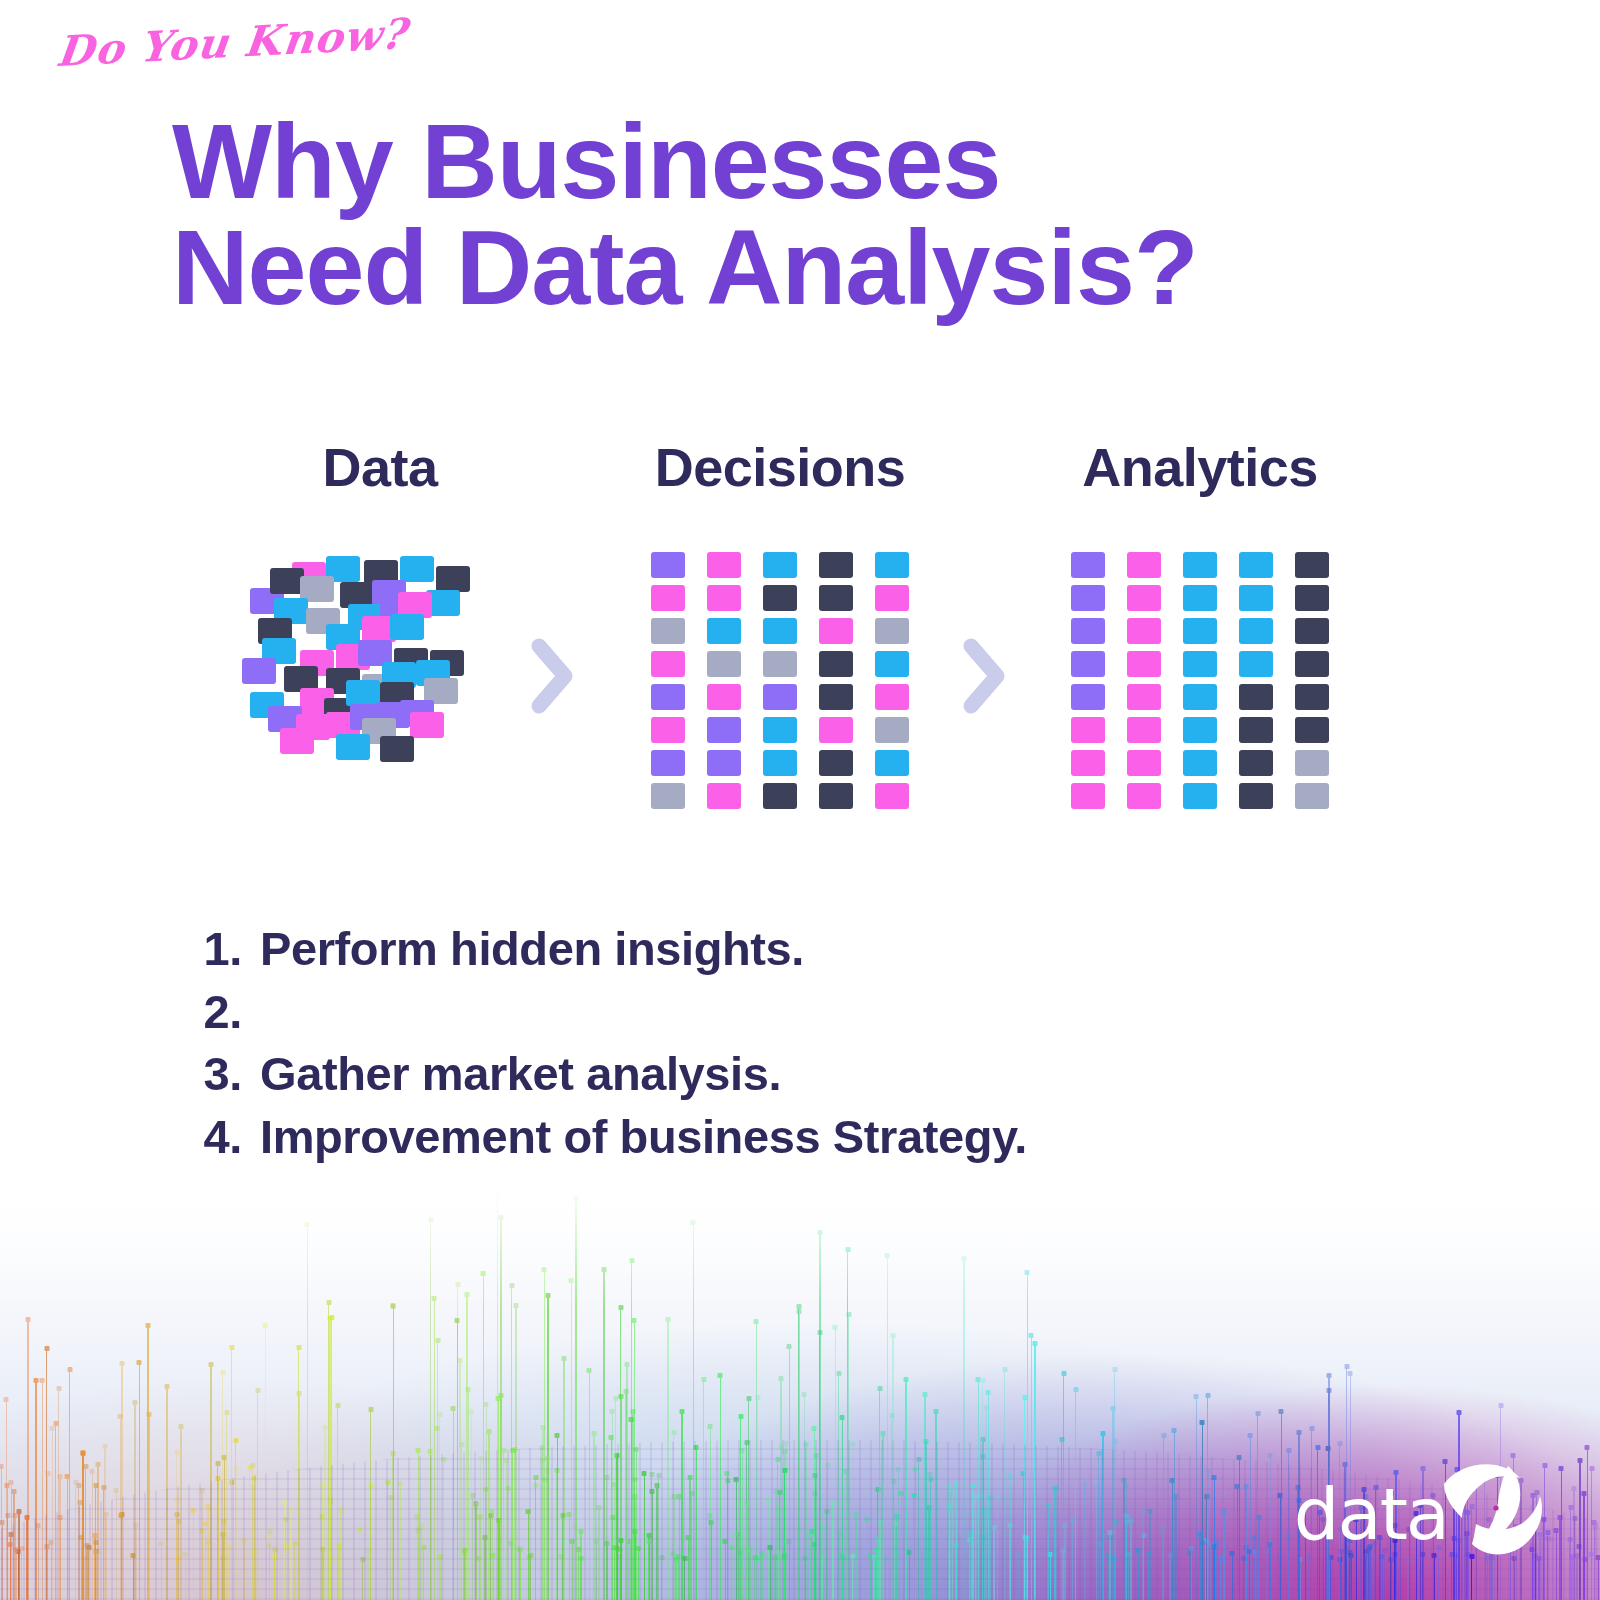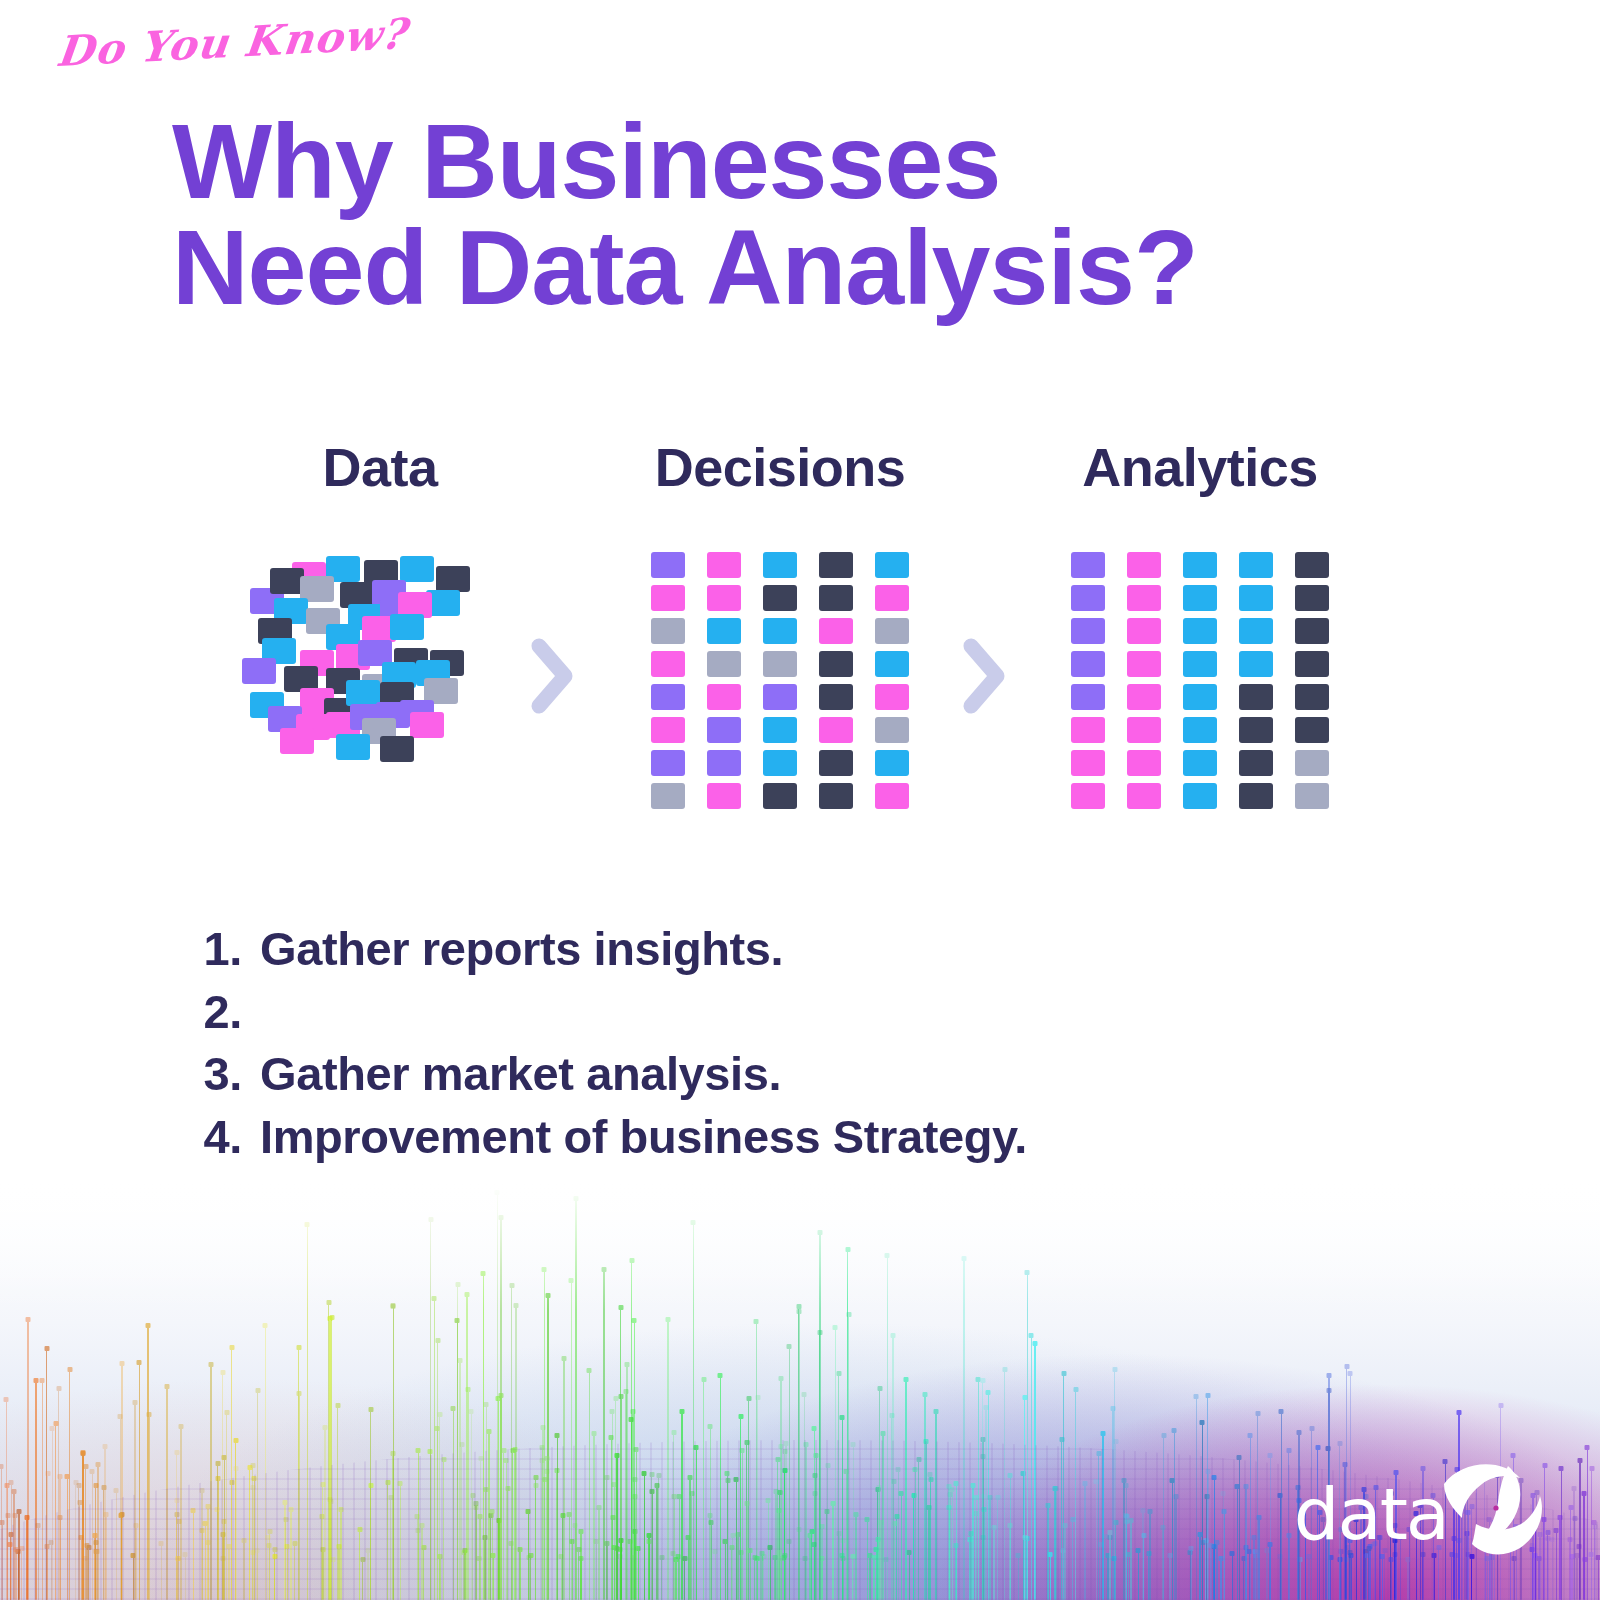--- a/index.html
+++ b/index.html
@@ -350,21 +350,21 @@
           <b style="background: rgb(60, 65, 89);"></b>
           <b style="background: rgb(165, 171, 194);"></b>
         </div>
     </div>
   </div>
 </section>
 
 <ol id="benefits">
   <li class="benefit">
     <span class="num">1.</span>
-    <span class="txt">Gather reports insights.</span>
+    <span class="txt">Perform hidden insights.</span>
   </li>
   <li class="benefit">
     <span class="num">2.</span>
   </li>
   <li class="benefit">
     <span class="num">3.</span>
     <span class="txt">Gather market analysis.</span>
   </li>
   <li class="benefit">
     <span class="num">4.</span>

